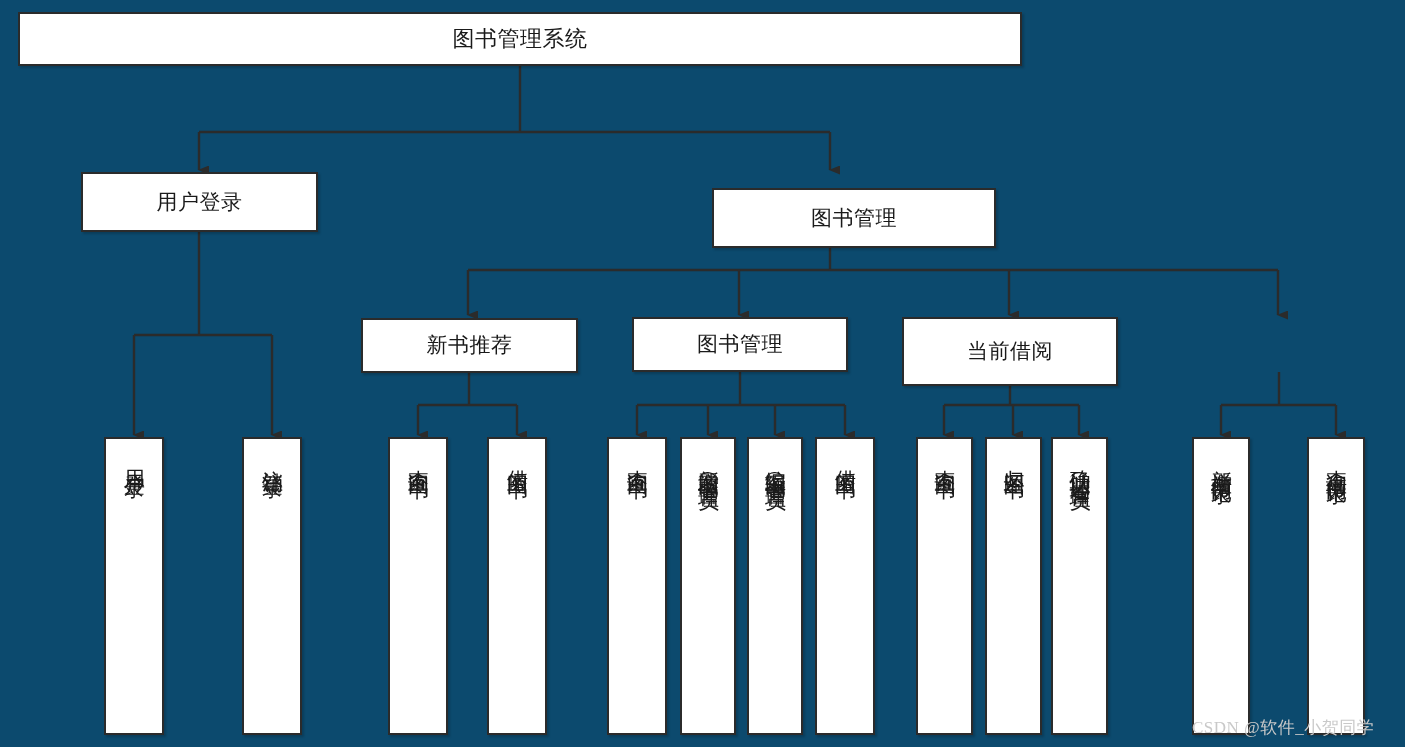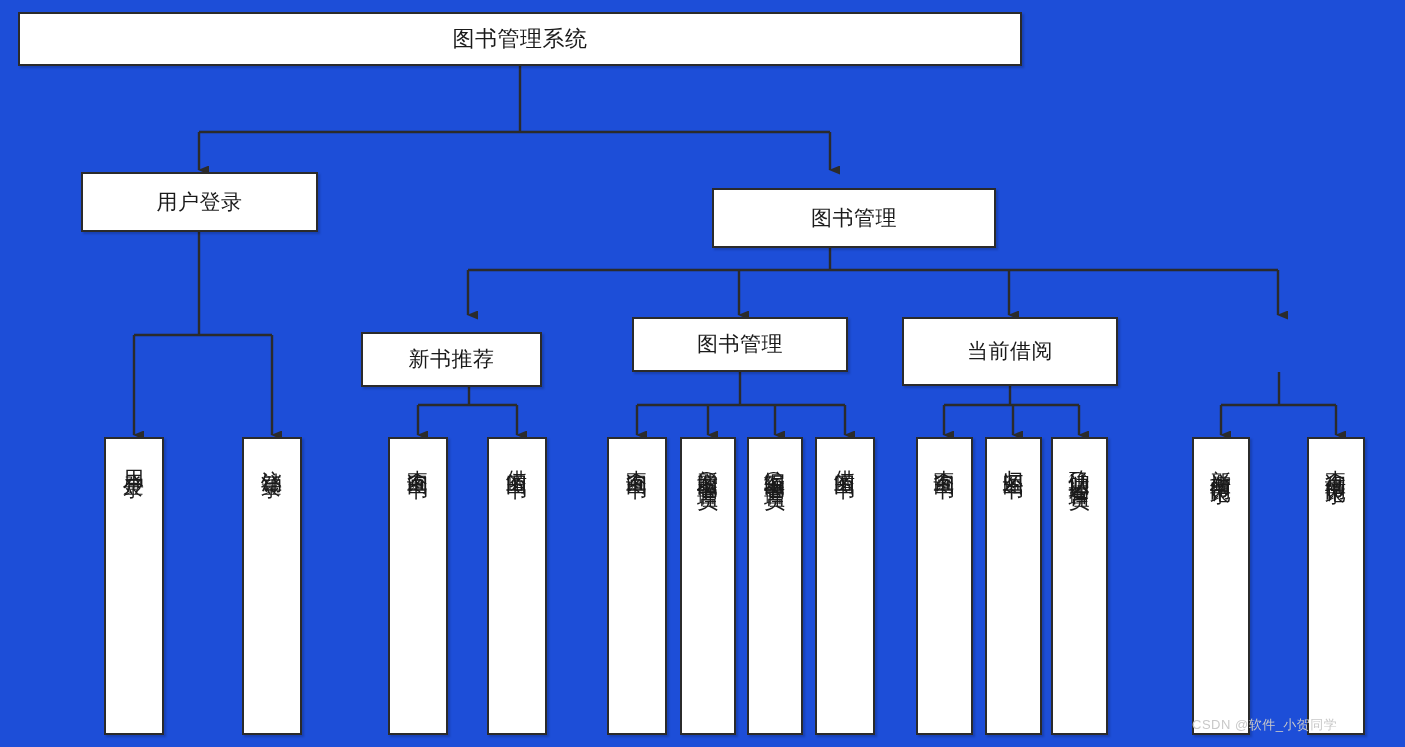--- a/index.html
+++ b/index.html
@@ -8,22 +8,23 @@
     padding: 0;
     background: #ffffff;
   }
   body {
     font-family: "Liberation Sans", "DejaVu Sans", sans-serif;
   }
   #diagram-root {
     position: relative;
     width: 1405px;
     height: 747px;
-    background: #1d4ed8;
+    background: #0c4a6e;
     overflow: hidden;
+    font-family: Liberation Serif, serif;
   }
   svg.connectors {
     position: absolute;
     top: 0;
     left: 0;
     width: 1405px;
     height: 747px;
   }
   .node {
     position: absolute;
@@ -54,21 +55,21 @@
     writing-mode: vertical-rl;
     text-orientation: upright;
     font-size: 21px;
     letter-spacing: 3px;
     line-height: 1;
   }
   #node-root .node-label { font-size: 22px; }
   .watermark {
     position: absolute;
     color: #c9c9c9;
-    font-size: 13px;
+    font-size: 17px;
     letter-spacing: 0.5px;
     white-space: nowrap;
     user-select: none;
   }
 </style>
 </head>
 <body>
 
 <div id="diagram-root">
 
@@ -128,21 +129,21 @@
     <span class="node-label">图书管理系统</span>
   </div>
 
   <div class="node horizontal" style="left:81px; top:172px; width:237px; height:60px;">
     <span class="node-label">用户登录</span>
   </div>
   <div class="node horizontal" style="left:712px; top:188px; width:284px; height:60px;">
     <span class="node-label">图书管理</span>
   </div>
 
-  <div class="node horizontal" style="left:361px; top:332px; width:181px; height:55px;">
+  <div class="node horizontal" style="left:361px; top:318px; width:217px; height:55px;">
     <span class="node-label">新书推荐</span>
   </div>
   <div class="node horizontal" style="left:632px; top:317px; width:216px; height:55px;">
     <span class="node-label">图书管理</span>
   </div>
   <div class="node horizontal" style="left:902px; top:317px; width:216px; height:69px;">
     <span class="node-label">当前借阅</span>
   </div>
 
   <div class="node vertical" style="left:104px; top:437px; width:60px; height:298px;">

